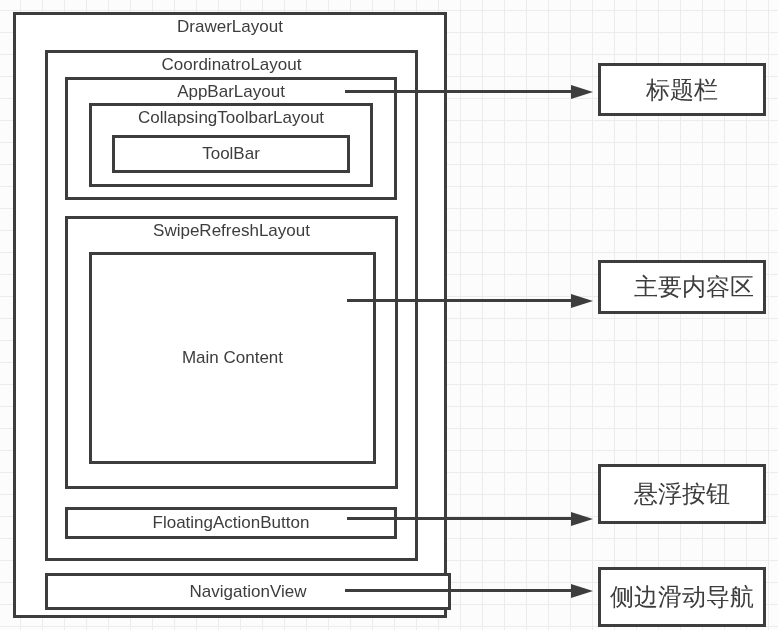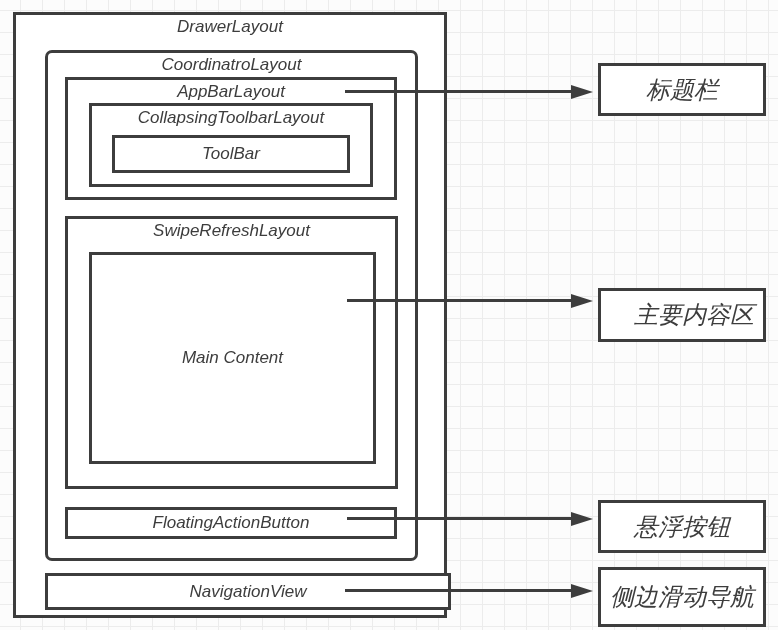--- a/index.html
+++ b/index.html
@@ -10,21 +10,20 @@
     height: 630px;
     overflow: hidden;
     background-color: #fcfcfc;
     background-image:
       linear-gradient(var(--grid, #ececec) 1px, transparent 1px),
       linear-gradient(90deg, var(--grid, #ececec) 1px, transparent 1px);
     background-size: 22px 22px;
     background-position: -2px 10px;
     font-family: "Liberation Sans", sans-serif;
     color: var(--text, #3d3d3d);
-    font-style: italic;
   }
 
   .box {
     position: absolute;
     box-sizing: border-box;
     border: 3px solid var(--line, #3d3d3d);
     background: var(--box_fill, #ffffff);
   }
 
   .box-title {
@@ -35,34 +34,34 @@
   }
 
   .center {
     display: flex;
     align-items: center;
     justify-content: center;
   }
 
   
   .b-drawer     { left: 13px;  top: 12px;  width: 434px; height: 606px; }
-  .b-coord      { left: 29px;  top: 35px;  width: 373px; height: 511px; border-radius: 7px; }
+  .b-coord      { left: 29px;  top: 35px;  width: 373px; height: 511px; }
   .b-appbar     { left: 17px;  top: 24px;  width: 332px; height: 123px; }
   .b-collapsing { left: 21px;  top: 23px;  width: 284px; height: 84px;  }
   .b-toolbar    { left: 20px;  top: 29px;  width: 238px; height: 38px;  }
   .b-swipe      { left: 17px;  top: 163px; width: 333px; height: 273px; }
   .b-main       { left: 21px;  top: 33px;  width: 287px; height: 212px; }
   .b-fab        { left: 17px;  top: 454px; width: 332px; height: 32px;  }
   .b-nav        { left: 29px;  top: 558px; width: 406px; height: 37px;  }
 
   
   .b-label { font-size: 24px; }
   .b-label1 { left: 598px; top: 63px;  width: 168px; height: 53px; }
-  .b-label2 { left: 598px; top: 288px; width: 168px; height: 54px; padding-left: 24px; }
-  .b-label3 { left: 598px; top: 500px; width: 168px; height: 53px; }
+  .b-label2 { left: 598px; top: 260px; width: 168px; height: 54px; padding-left: 24px; }
+  .b-label3 { left: 598px; top: 464px; width: 168px; height: 60px; }
   .b-label4 { left: 598px; top: 567px; width: 168px; height: 60px; }
 
   
   .arrow {
     position: absolute;
     height: 3px;
     background: var(--line, #3d3d3d);
     z-index: 5;
   }
   .arrow::after {

